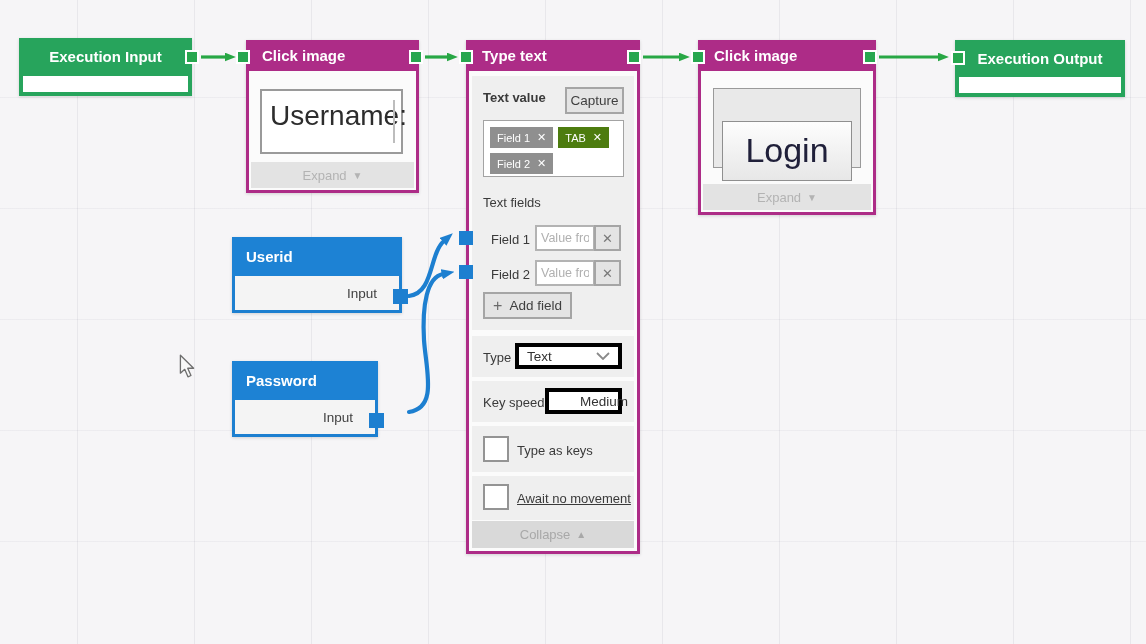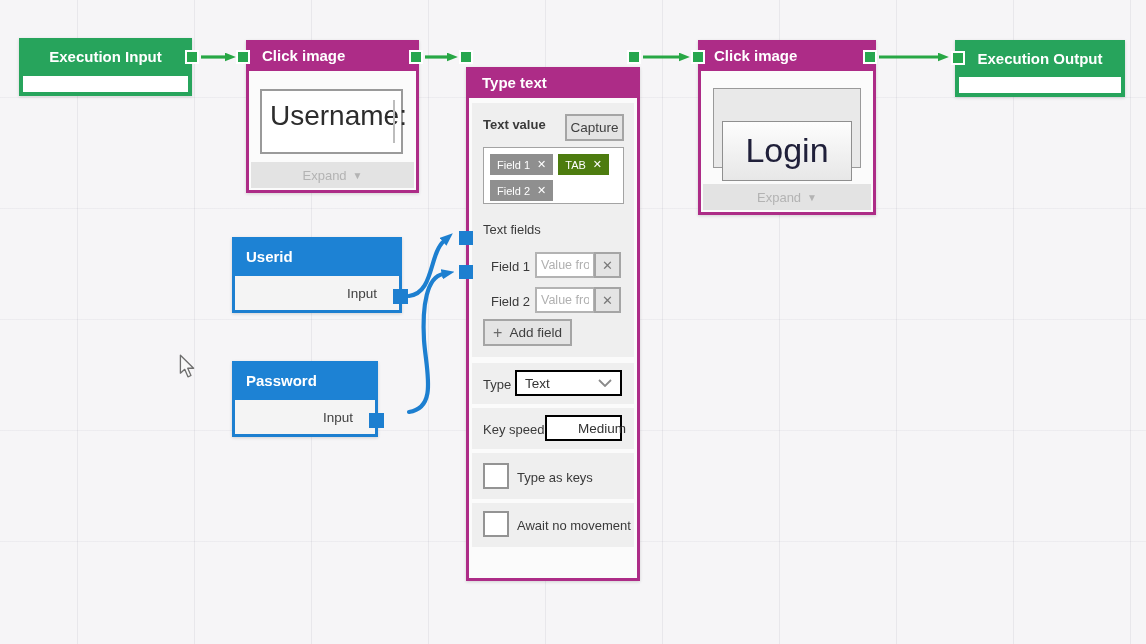--- a/index.html
+++ b/index.html
@@ -43,21 +43,21 @@
     border:1px solid #a3a3a3;box-sizing:border-box;padding:6px;display:flex;flex-wrap:wrap;gap:5px;align-content:flex-start;}
   .chip{height:21px;display:inline-flex;align-items:center;gap:7px;padding:0 7px;color:#fff;font-size:11px;}
   .chip-gray{background:#8f8f8f;}
   .chip-purple{background:#4d7c0f;}
   .chip .x{font-size:11px;cursor:pointer;}
   .f-input{position:absolute;width:60px;height:26px;border:2px solid #b3b3b3;background:#fff;
     box-sizing:border-box;font-family:"Liberation Sans",sans-serif;font-size:12.5px;color:#555;padding:0 4px;}
   .f-input::placeholder{color:#b0b0b0;}
   .xbtn{position:absolute;width:27px;height:26px;background:#e4e4e4;border:2px solid #a5a5a5;
     box-sizing:border-box;color:#787878;font-size:13px;display:flex;align-items:center;justify-content:center;cursor:pointer;}
-  .dd{position:absolute;height:26px;background:#fff;border:2px solid #000000;box-sizing:border-box;
+  .dd{position:absolute;height:26px;background:#fff;border:4px solid #000000;box-sizing:border-box;
     font-size:13.5px;color:#333;display:flex;align-items:center;padding:0 8px;justify-content:space-between;cursor:pointer;}
   .cb{position:absolute;width:26px;height:26px;background:#fff;border:2px solid #949494;box-sizing:border-box;cursor:pointer;}
   .tt-footer{position:absolute;left:3px;right:3px;bottom:3px;height:27px;background:#d9d9d9;
     color:#a8a8a8;font-size:13px;display:flex;align-items:center;justify-content:center;gap:6px;}
   
   .blue-node{background:#f4f4f4;border:3px solid #1d7fd0;box-sizing:border-box;}
   .blue-hdr{position:absolute;left:-3px;right:-3px;top:-3px;height:39px;background:#1d82d4;color:#fff;
     font-size:15px;font-weight:bold;line-height:39px;padding-left:14px;box-sizing:border-box;}
   .blue-port-label{position:absolute;right:22px;bottom:9px;font-size:13.5px;color:#3f3f3f;}
   .blue-port{position:absolute;right:-9px;bottom:6px;width:15px;height:15px;background:#1d7fd0;cursor:pointer;}
@@ -103,21 +103,21 @@
     <div class="thumb-user">
       <span>Username:</span>
       <span class="caret"></span>
     </div>
     <div class="mag-footer">
       <span>Expand</span>
       <span class="chev">▼</span>
     </div>
   </div>
 
-  <div class="node mag" style="left:466px;top:40px;width:168px;height:511px;margin-top:27px;">
+  <div class="node mag" style="left:466px;top:40px;width:168px;height:511px;">
     <div class="mag-hdr">Type text</div>
 
     <div class="band" style="top:36px;height:254px;"></div>
 
     <div class="tt-label bold" style="left:14px;top:50px;">Text value</div>
     <div class="btn" style="left:96px;top:47px;width:59px;height:27px;">
       <span>Capture</span>
     </div>
 
     <div class="chipbox">
@@ -171,22 +171,26 @@
         <polyline points="1,1 7,7 13,1" stroke="#8a8a8a" stroke-width="1.8" fill="none"></polyline>
         </svg>
     </div>
 
     <div class="band" style="top:386px;height:46px;"></div>
     <div class="cb" style="left:14px;top:396px;"></div>
     <div class="tt-label" style="left:48px;top:403px;">Type as keys</div>
 
     <div class="band" style="top:436px;height:44px;"></div>
     <div class="cb" style="left:14px;top:444px;"></div>
-    <div class="tt-label" style="left:48px;top:451px;">Await no movement</div>
-
+    <div class="tt-label" style="left:48px;top:451px;text-decoration:underline;">Await no movement</div>
+
+    <div class="tt-footer">
+      <span>Collapse</span>
+      <span class="chev" style="font-size:10px;">▲</span>
+    </div>
   </div>
 
   <div class="node mag" style="left:698px;top:40px;width:172px;height:172px;">
     <div class="mag-hdr">Click image</div>
     <div class="thumb-login-outer">
       <div class="thumb-login-inner">
         <span>Login</span>
       </div>
     </div>
     <div class="mag-footer">

